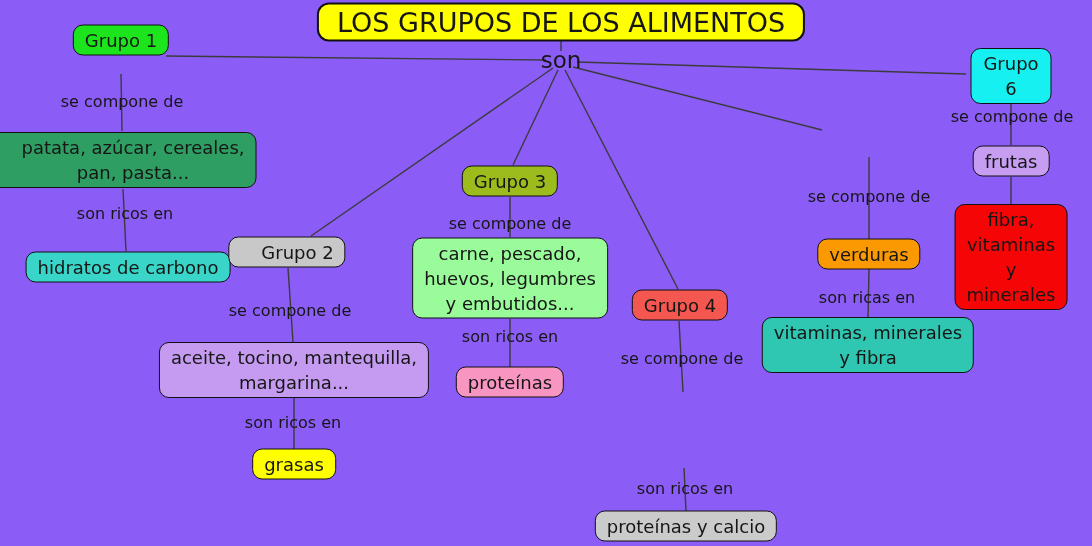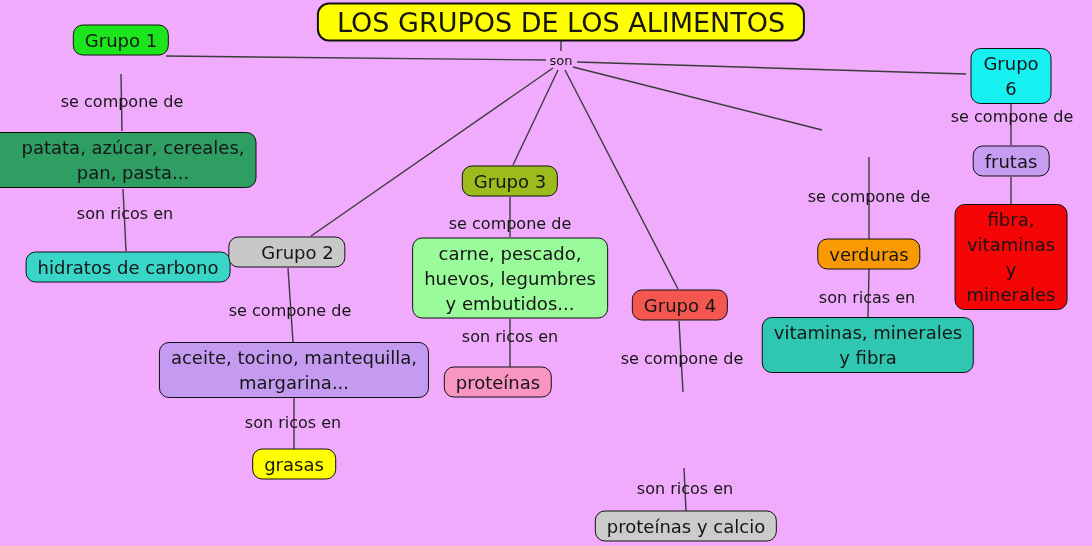--- a/index.html
+++ b/index.html
@@ -34,21 +34,21 @@
   .lbl{
     position:absolute;
     transform:translate(-50%,-50%);
     font-size:16px;
     white-space:nowrap;
   }
 </style>
 </head>
 <body>
 
-<div id="canvas" style="background-color: #f0abfc;">
+<div id="canvas" style="background-color: #8b5cf6;">
 
   <svg id="wires" viewBox="0 0 1092 546" stroke="#3b3b3b" stroke-width="1.4">
     <line x1="561" y1="41" x2="561" y2="51"></line>
     <line x1="546" y1="60" x2="166" y2="56"></line>
     <line x1="553" y1="68" x2="311" y2="236"></line>
     <line x1="558" y1="70" x2="513" y2="165"></line>
     <line x1="565" y1="70" x2="678" y2="289"></line>
     <line x1="573" y1="67" x2="822" y2="130"></line>
     <line x1="577" y1="62" x2="966" y2="74"></line>
 
@@ -66,21 +66,21 @@
 
     <line x1="869" y1="157" x2="869" y2="239"></line>
     <line x1="869" y1="269" x2="868" y2="318"></line>
 
     <line x1="1011" y1="92" x2="1011" y2="145"></line>
     <line x1="1011" y1="177" x2="1011" y2="230"></line>
   </svg>
 
   <div class="node title" style="left: 561px; top: 22px; background-color: rgb(255, 255, 0);">LOS GRUPOS DE LOS ALIMENTOS</div>
 
-  <div class="lbl" style="left:561px;top:60px;font-size:13px;">son</div>
+  <div class="lbl" style="left:561px;top:60px;font-size:23px;">son</div>
 
   <div class="node" style="left: 121px; top: 40px; background-color: rgb(29, 229, 29);">Grupo 1</div>
   <div class="lbl" style="left:122px;top:101px;">se compone de</div>
   <div class="node" style="left: 123px; top: 160px; background-color: rgb(47, 158, 99); padding-left: 31px;">patata, azúcar, cereales,
 pan, pasta...</div>
   <div class="lbl" style="left:125px;top:213px;">son ricos en</div>
   <div class="node" style="left: 128px; top: 267px; background-color: rgb(56, 213, 200);">hidratos de carbono</div>
 
   <div class="node" style="left: 287px; top: 252px; background-color: rgb(200, 200, 200); padding-left: 32px;">Grupo 2</div>
   <div class="lbl" style="left:290px;top:310px;">se compone de</div>
@@ -88,21 +88,21 @@
 margarina...</div>
   <div class="lbl" style="left:293px;top:422px;">son ricos en</div>
   <div class="node" style="left: 294px; top: 464px; background-color: rgb(255, 255, 0);">grasas</div>
 
   <div class="node" style="left: 510px; top: 181px; background-color: rgb(156, 187, 29);">Grupo 3</div>
   <div class="lbl" style="left:510px;top:223px;">se compone de</div>
   <div class="node" style="left: 510px; top: 278px; background-color: rgb(154, 251, 154);">carne, pescado,
 huevos, legumbres
 y embutidos...</div>
   <div class="lbl" style="left:510px;top:336px;">son ricos en</div>
-  <div class="node" style="left: 498px; top: 382px; background-color: rgb(249, 149, 193);">proteínas</div>
+  <div class="node" style="left: 510px; top: 382px; background-color: rgb(249, 149, 193);">proteínas</div>
 
   <div class="node" style="left: 680px; top: 305px; background-color: rgb(243, 87, 79); text-align: right;">Grupo 4</div>
   <div class="lbl" style="left:682px;top:358px;">se compone de</div>
   <div class="lbl" style="left:685px;top:488px;">son ricos en</div>
   <div class="node" style="left: 686px; top: 526px; background-color: rgb(203, 203, 203);">proteínas y calcio</div>
 
   <div class="lbl" style="left:869px;top:196px;">se compone de</div>
   <div class="node" style="left: 869px; top: 254px; background-color: rgb(251, 153, 3);">verduras</div>
   <div class="lbl" style="left:867px;top:297px;">son ricas en</div>
   <div class="node" style="left: 868px; top: 345px; background-color: rgb(47, 198, 178);">vitaminas, minerales

